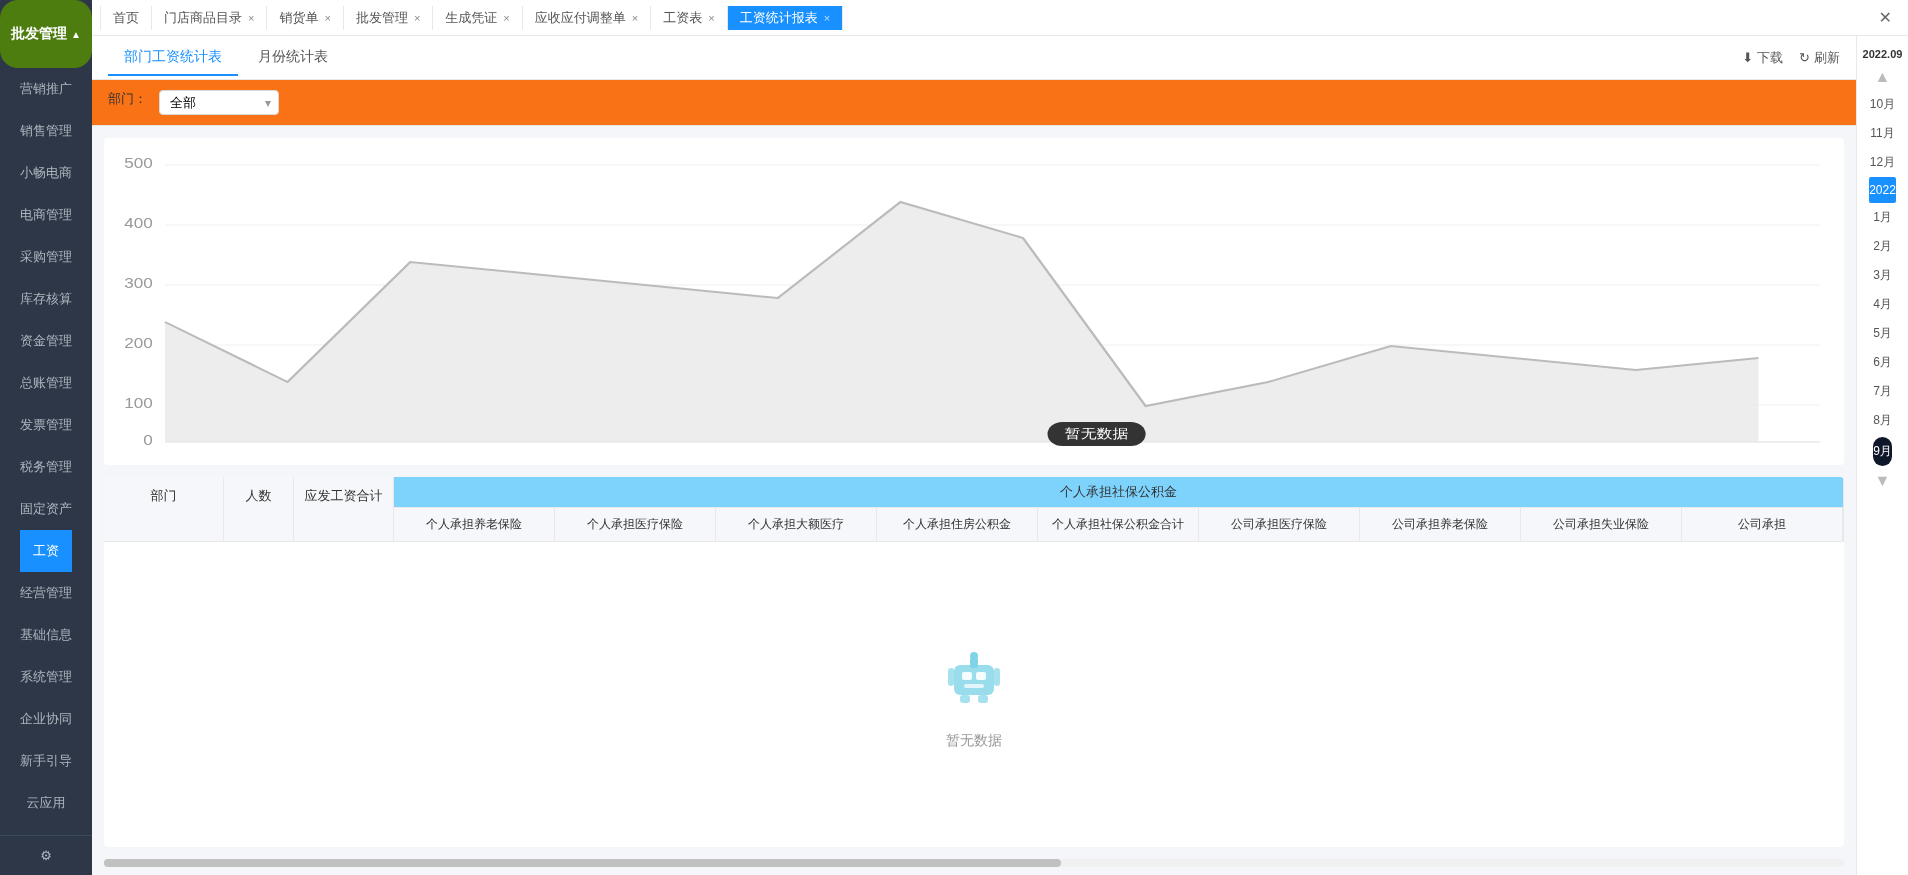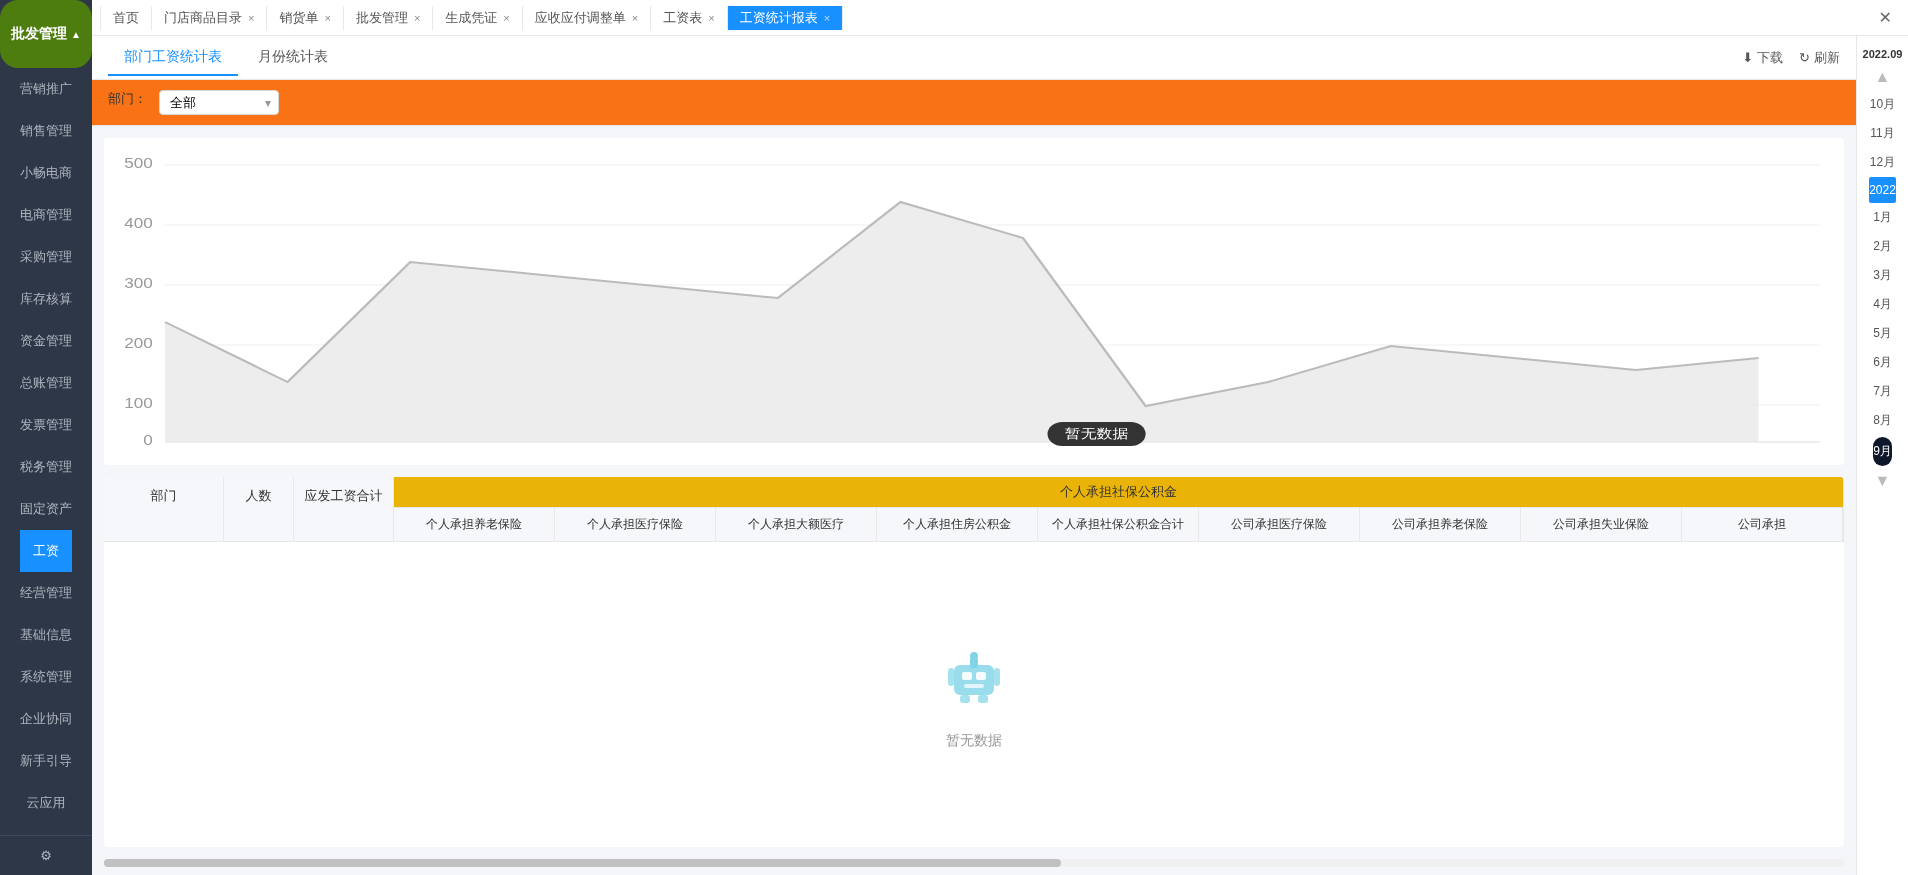--- a/index.html
+++ b/index.html
@@ -190,21 +190,21 @@
       padding: 10px 8px;
       text-align: center;
       border-right: 1px solid #e8e8e8;
       font-weight: 500;
     }
     .th-group-header {
       text-align: center;
       padding: 6px 8px;
       border-bottom: 1px solid #e8e8e8;
       font-weight: 500;
-      background: #eab308;
+      background: #7dd3fc;
     }
     .th-group-cols {
       display: flex;
     }
     .th-sub {
       padding: 8px 6px;
       text-align: center;
       border-right: 1px solid #e8e8e8;
       font-size: 12px;
       flex: 1;

